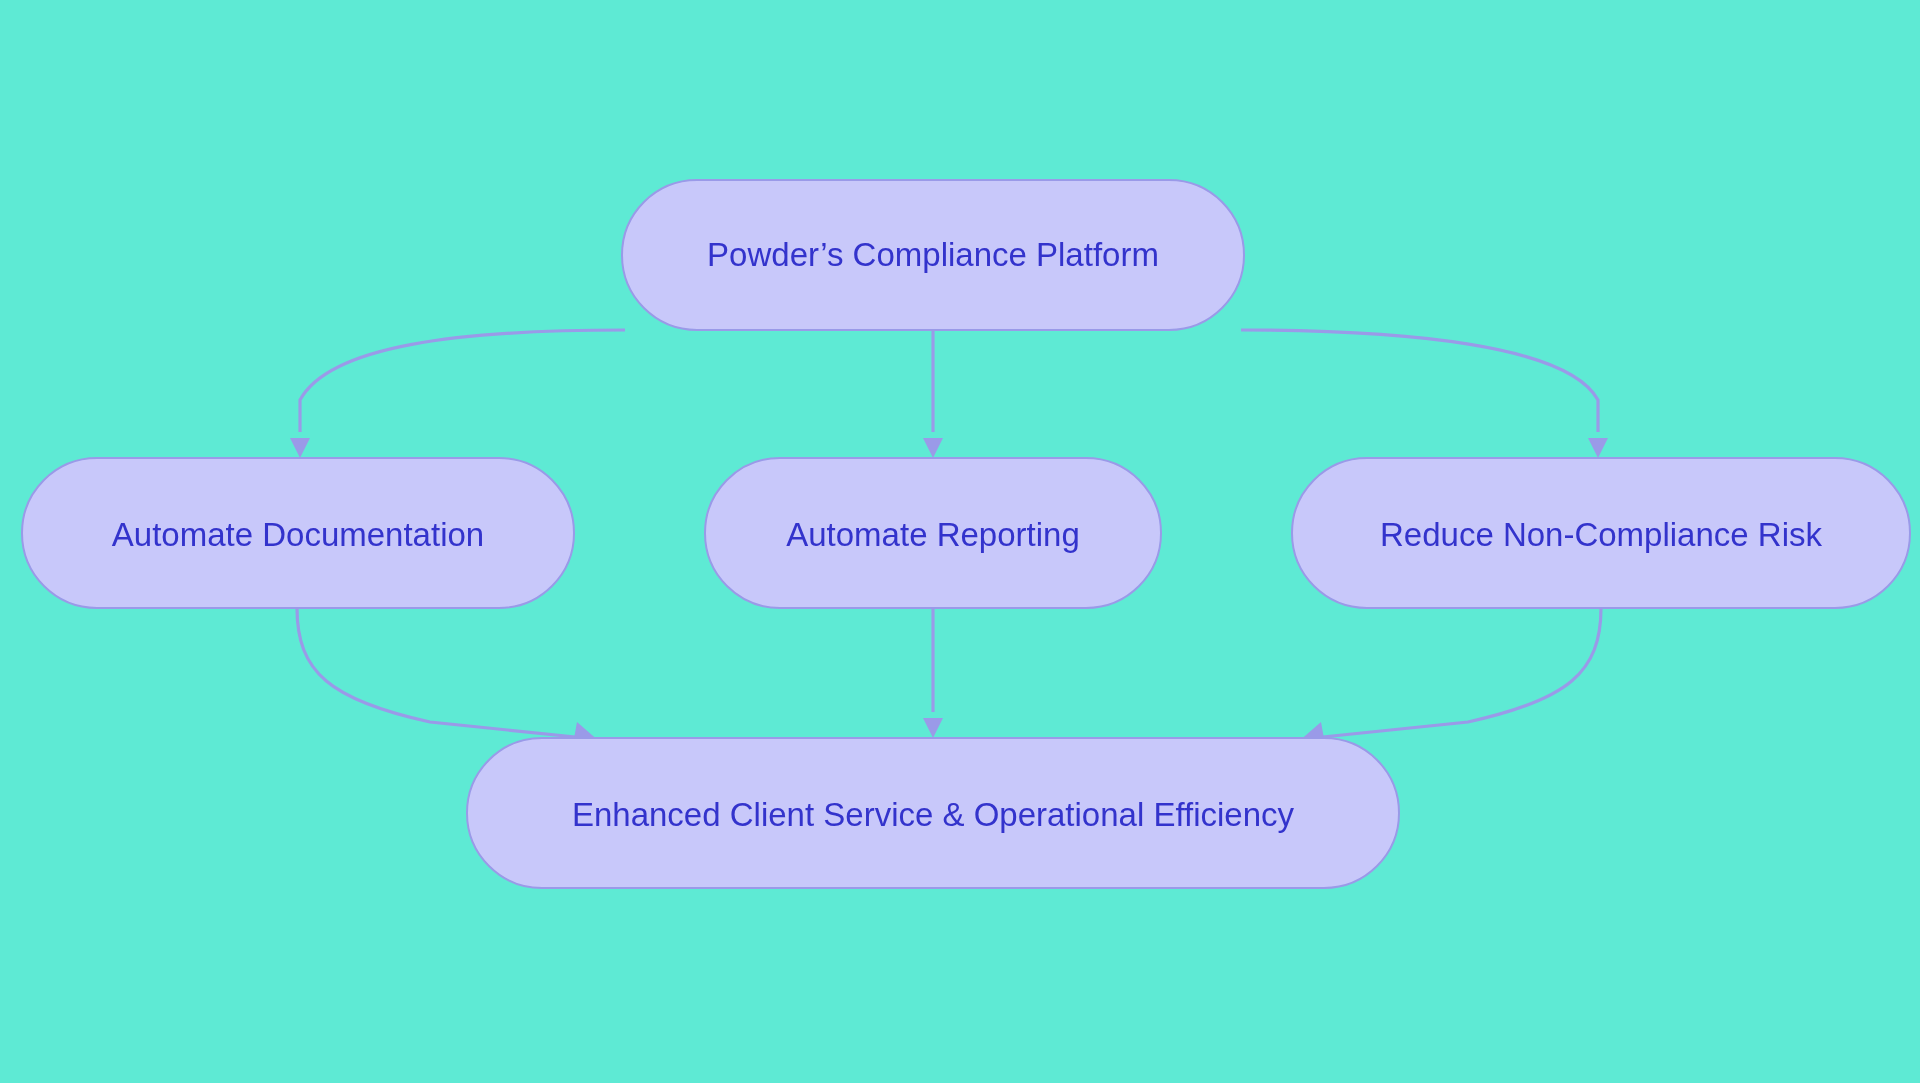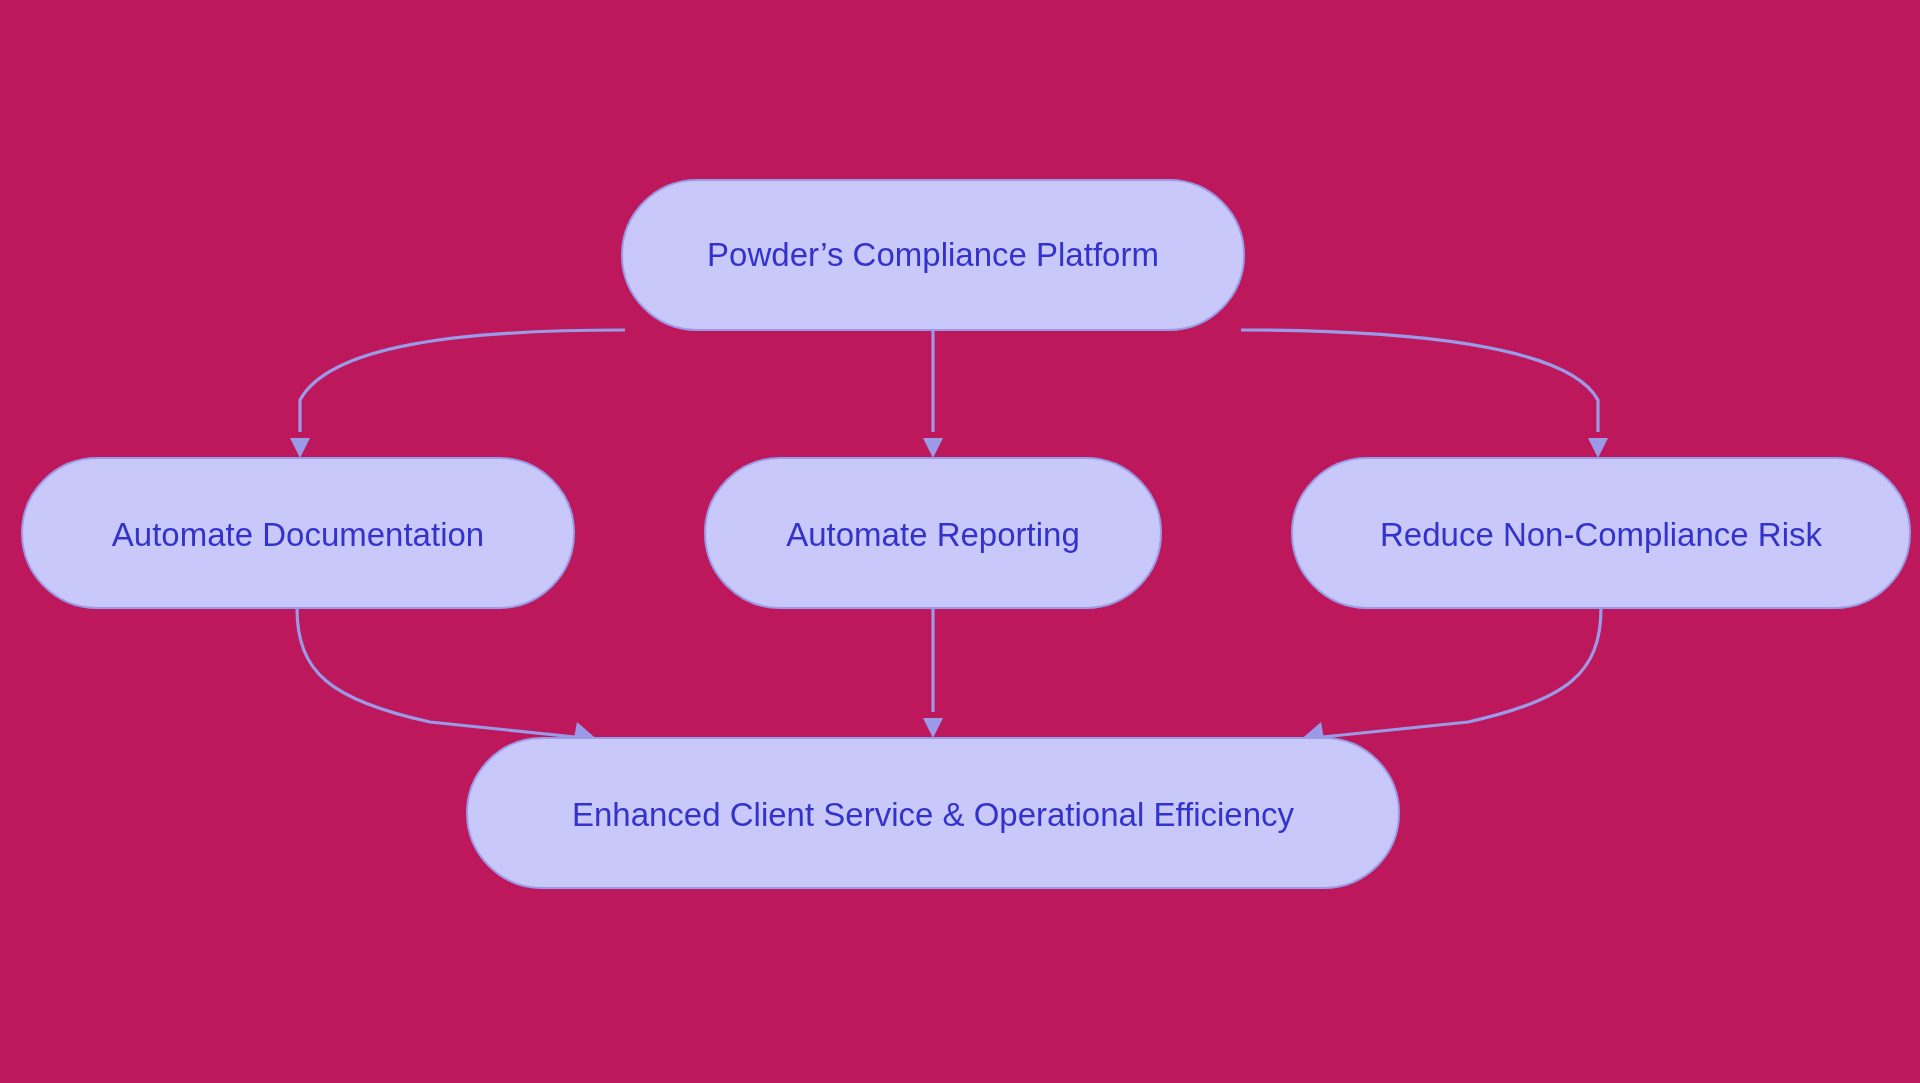--- a/index.html
+++ b/index.html
@@ -11,21 +11,21 @@
   body {
     width: 1920px;
     height: 1083px;
     overflow: hidden;
     font-family: "Liberation Sans", sans-serif;
   }
   #diagram-root {
     position: relative;
     width: 1920px;
     height: 1083px;
-    background: #be185d;
+    background: #5eead4;
   }
   #flow-svg {
     position: absolute;
     top: 0;
     left: 0;
     width: 1920px;
     height: 1083px;
     display: block;
   }
   .node-shape {

